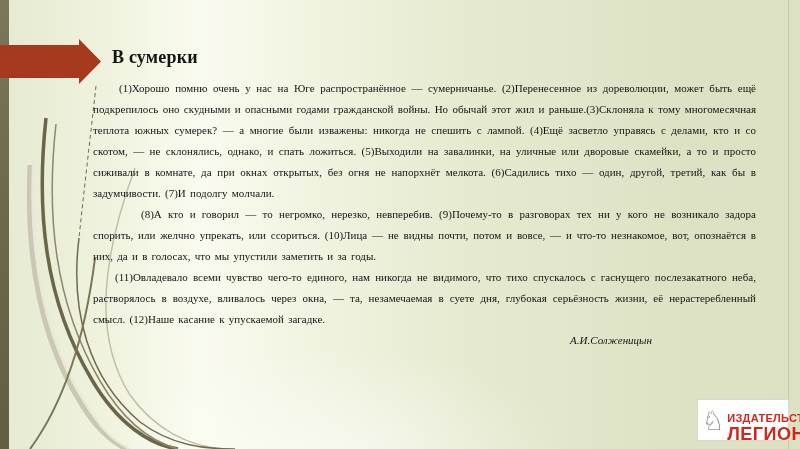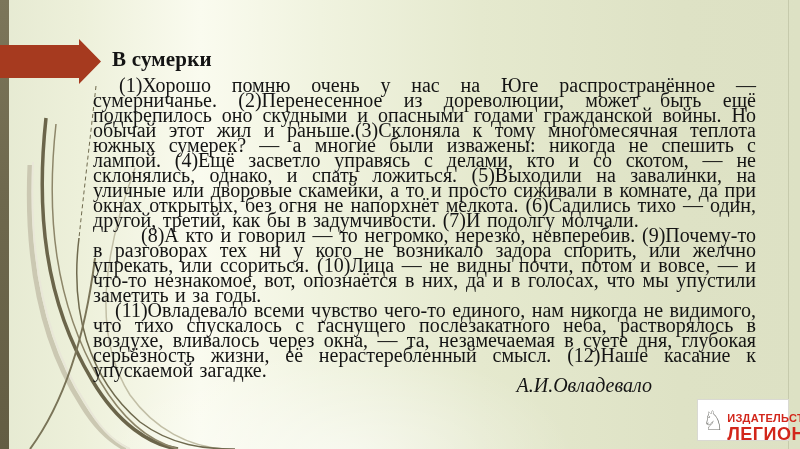--- a/index.html
+++ b/index.html
@@ -24,26 +24,26 @@
     background:linear-gradient(180deg,#7C765A 0%,var(--strip-olive) 45%,#635D43 100%);
   }
   .right-hairline{
     position:absolute;left:788px;top:0;width:1px;height:449px;
     background:#C6CAAC;
   }
   .vines{position:absolute;left:0;top:0;width:800px;height:449px;pointer-events:none;}
   .arrow-svg{position:absolute;left:0;top:39px;width:102px;height:45px;}
   .title{
     position:absolute;left:112px;top:47px;
-    font-size:21px;font-weight:bold;color:var(--text);
+    font-size:18px;font-weight:bold;color:var(--text);
     letter-spacing:.2px;
   }
   .content{
     position:absolute;left:93px;top:78px;width:663px;
-    font-size:20px;line-height:15px;color:var(--text);
+    font-size:11px;line-height:21px;color:var(--text);
     text-align:justify;word-spacing:1.5px;
   }
   .content p{margin:0;}
   .indent-md{text-indent:26px;}
   .indent-lg{text-indent:48px;}
   .indent-sm{text-indent:22px;}
   .author{
     text-align:right;padding-right:104px;
     font-style:italic;
   }
@@ -91,21 +91,21 @@
   <svg class="arrow-svg" viewBox="0 0 102 45" aria-hidden="true">
     <polygon points="0,6 79,6 79,0 101,22.5 79,45 79,39 0,39" fill="#A63A1F"></polygon>
   </svg>
 
   <div class="title">В сумерки</div>
 
   <div class="content">
     <p class="indent-md">(1)Хорошо помню очень у нас на Юге распространённое — сумерничанье. (2)Перенесенное из дореволюции, может быть ещё подкрепилось оно скудными и опасными годами гражданской войны. Но обычай этот жил и раньше.(3)Склоняла к тому многомесячная теплота южных сумерек? — а многие были изважены: никогда не спешить с лампой. (4)Ещё засветло управясь с делами, кто и со скотом, — не склонялись, однако, и спать ложиться. (5)Выходили на завалинки, на уличные или дворовые скамейки, а то и просто сиживали в комнате, да при окнах открытых, без огня не напорхнёт мелкота. (6)Садились тихо — один, другой, третий, как бы в задумчивости. (7)И подолгу молчали.</p>
     <p class="indent-lg">(8)А кто и говорил — то негромко, нерезко, невперебив. (9)Почему-то в разговорах тех ни у кого не возникало задора спорить, или желчно упрекать, или ссориться. (10)Лица — не видны почти, потом и вовсе, — и что-то незнакомое, вот, опознаётся в них, да и в голосах, что мы упустили заметить и за годы.</p>
     <p class="indent-sm">(11)Овладевало всеми чувство чего-то единого, нам никогда не видимого, что тихо спускалось с гаснущего послезакатного неба, растворялось в воздухе, вливалось через окна, — та, незамечаемая в суете дня, глубокая серьёзность жизни, её нерастеребленный смысл. (12)Наше касание к упускаемой загадке.</p>
-    <p class="author">А.И.Овладевало</p>
+    <p class="author">А.И.Солженицын</p>
   </div>
 
   <div class="logo">
     <span class="horse">♘</span>
     <span class="logo-text">
       <span class="logo-label">ИЗДАТЕЛЬСТВО</span>
       <span class="logo-name">ЛЕГИОН</span>
     </span>
   </div>
 

